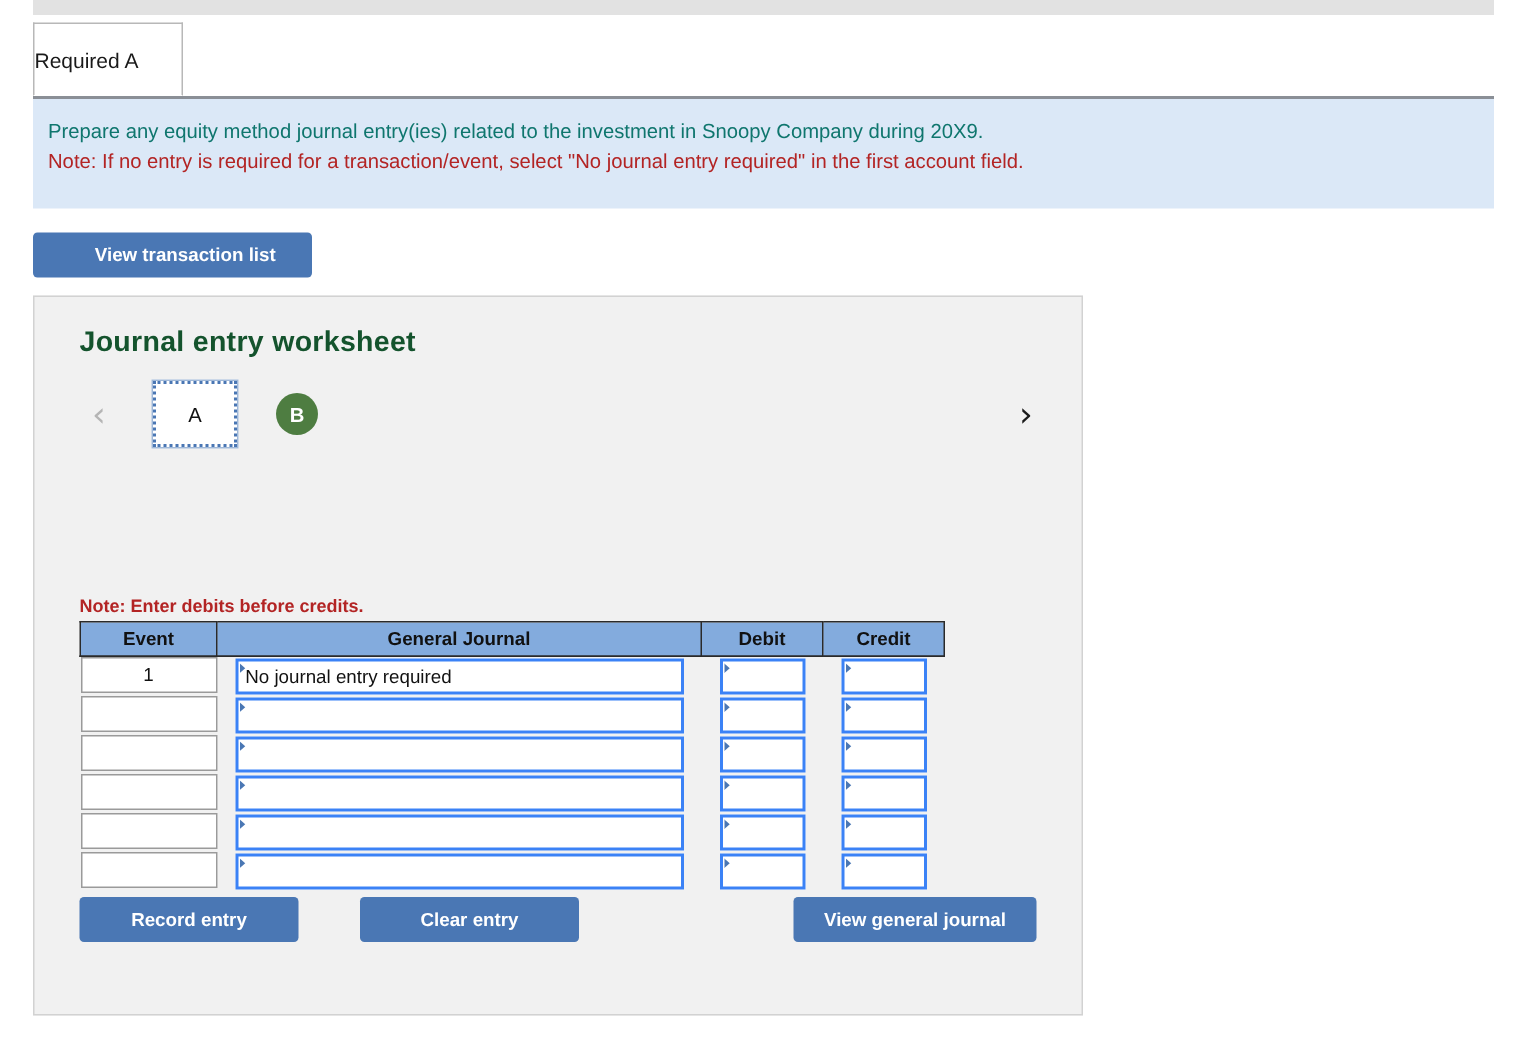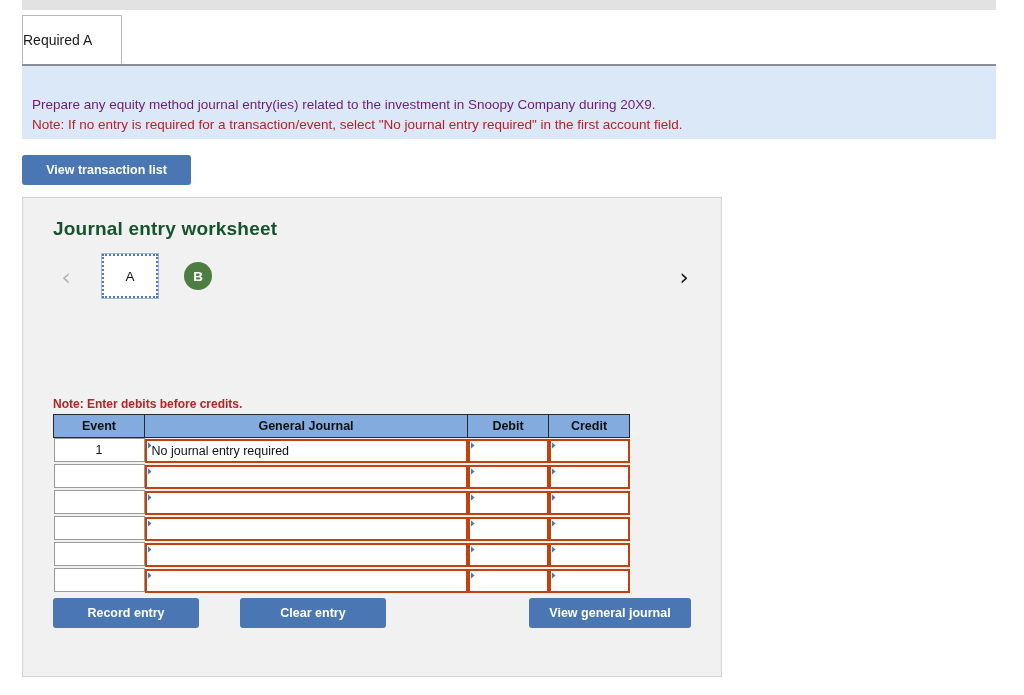--- a/index.html
+++ b/index.html
@@ -67,24 +67,23 @@
     top: 64px;
     width: 974px;
     height: 75px;
     box-sizing: border-box;
     background: #dbe8f7;
     border-top: 2px solid #8a8f96;
     padding: 12px 10px 0 10px;
   }
   .instr-line1 {
     font-size: 13.5px;
-    color: #701a75;
+    color: #0f766e;
     line-height: 20px;
     white-space: nowrap;
-    margin-top: 17px;
   }
   .instr-line2 {
     font-size: 13.5px;
     color: #b32424;
     line-height: 20px;
     white-space: nowrap;
   }
 
   
   .btn {
@@ -101,20 +100,21 @@
     font-family: "Liberation Sans", sans-serif;
     user-select: none;
   }
 
   #view-transaction-list {
     position: absolute;
     left: 22px;
     top: 155px;
     width: 169px;
     height: 30px;
+    padding-left: 17px;
   }
 
   
   .worksheet {
     position: absolute;
     left: 22px;
     top: 197px;
     width: 700px;
     height: 480px;
     box-sizing: border-box;
@@ -239,23 +239,23 @@
     font-size: 12.5px;
     color: #111111;
     line-height: 22px;
     height: 24px;
     box-sizing: border-box;
   }
   .cell-input {
     position: relative;
     box-sizing: border-box;
     height: 24px;
-    border: 2px solid #c2410c;
-    background: #ffffff;
-    margin: 1px 0;
+    border: 2px solid #3b82f6;
+    background: #ffffff;
+    margin: 1px 12px;
   }
   .cell-input .marker2 {
     position: absolute;
     left: 1px;
     top: 1px;
     width: 4px;
     height: 7px;
     background: #4a77b4;
     clip-path: polygon(0 0, 100% 50%, 0 100%);
   }

